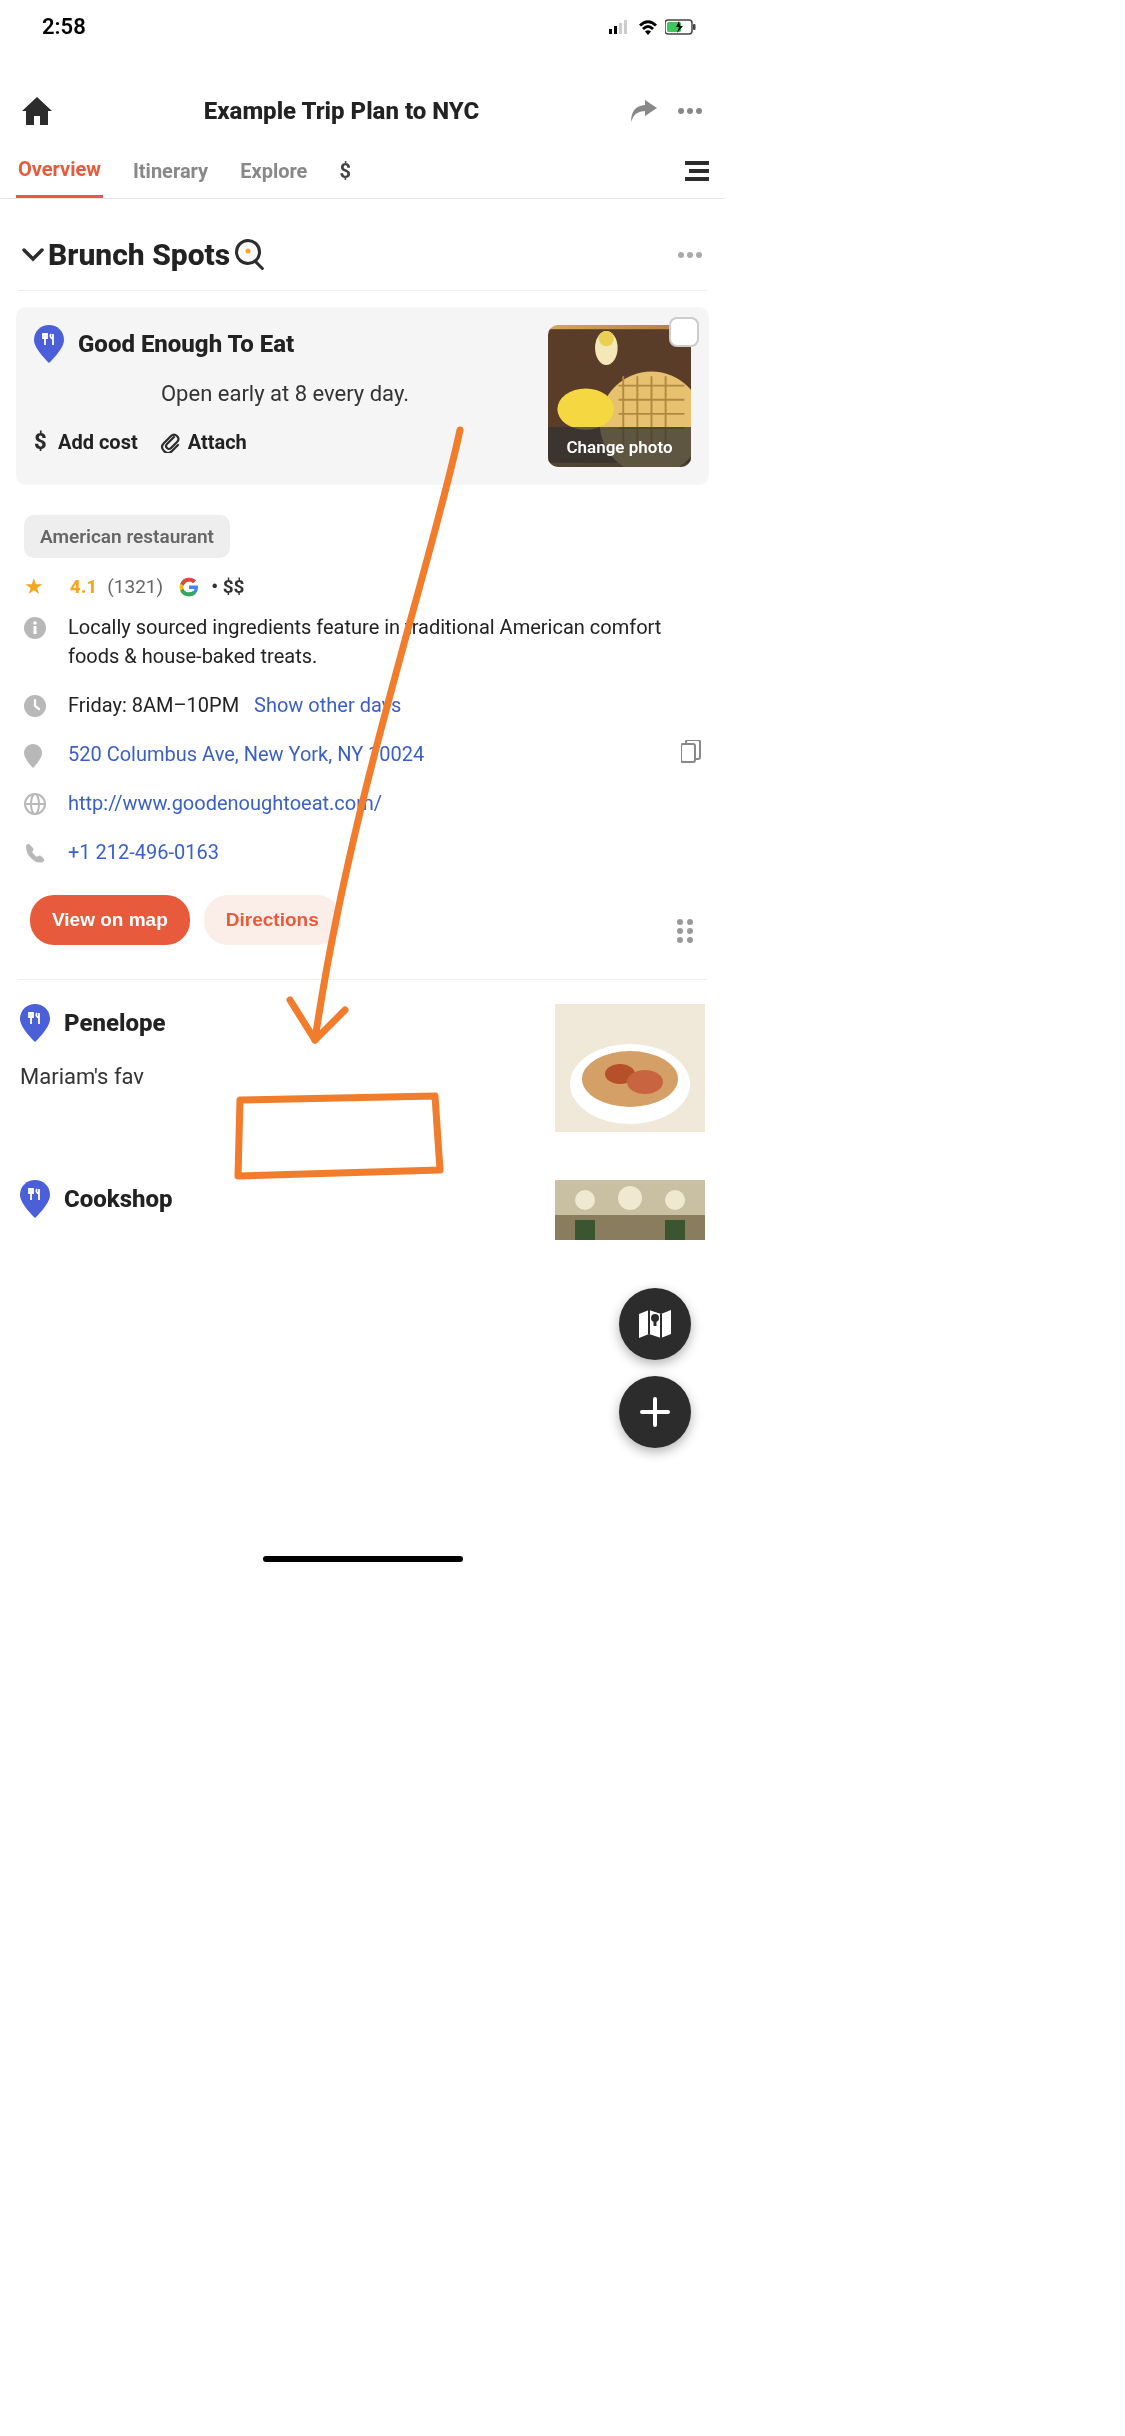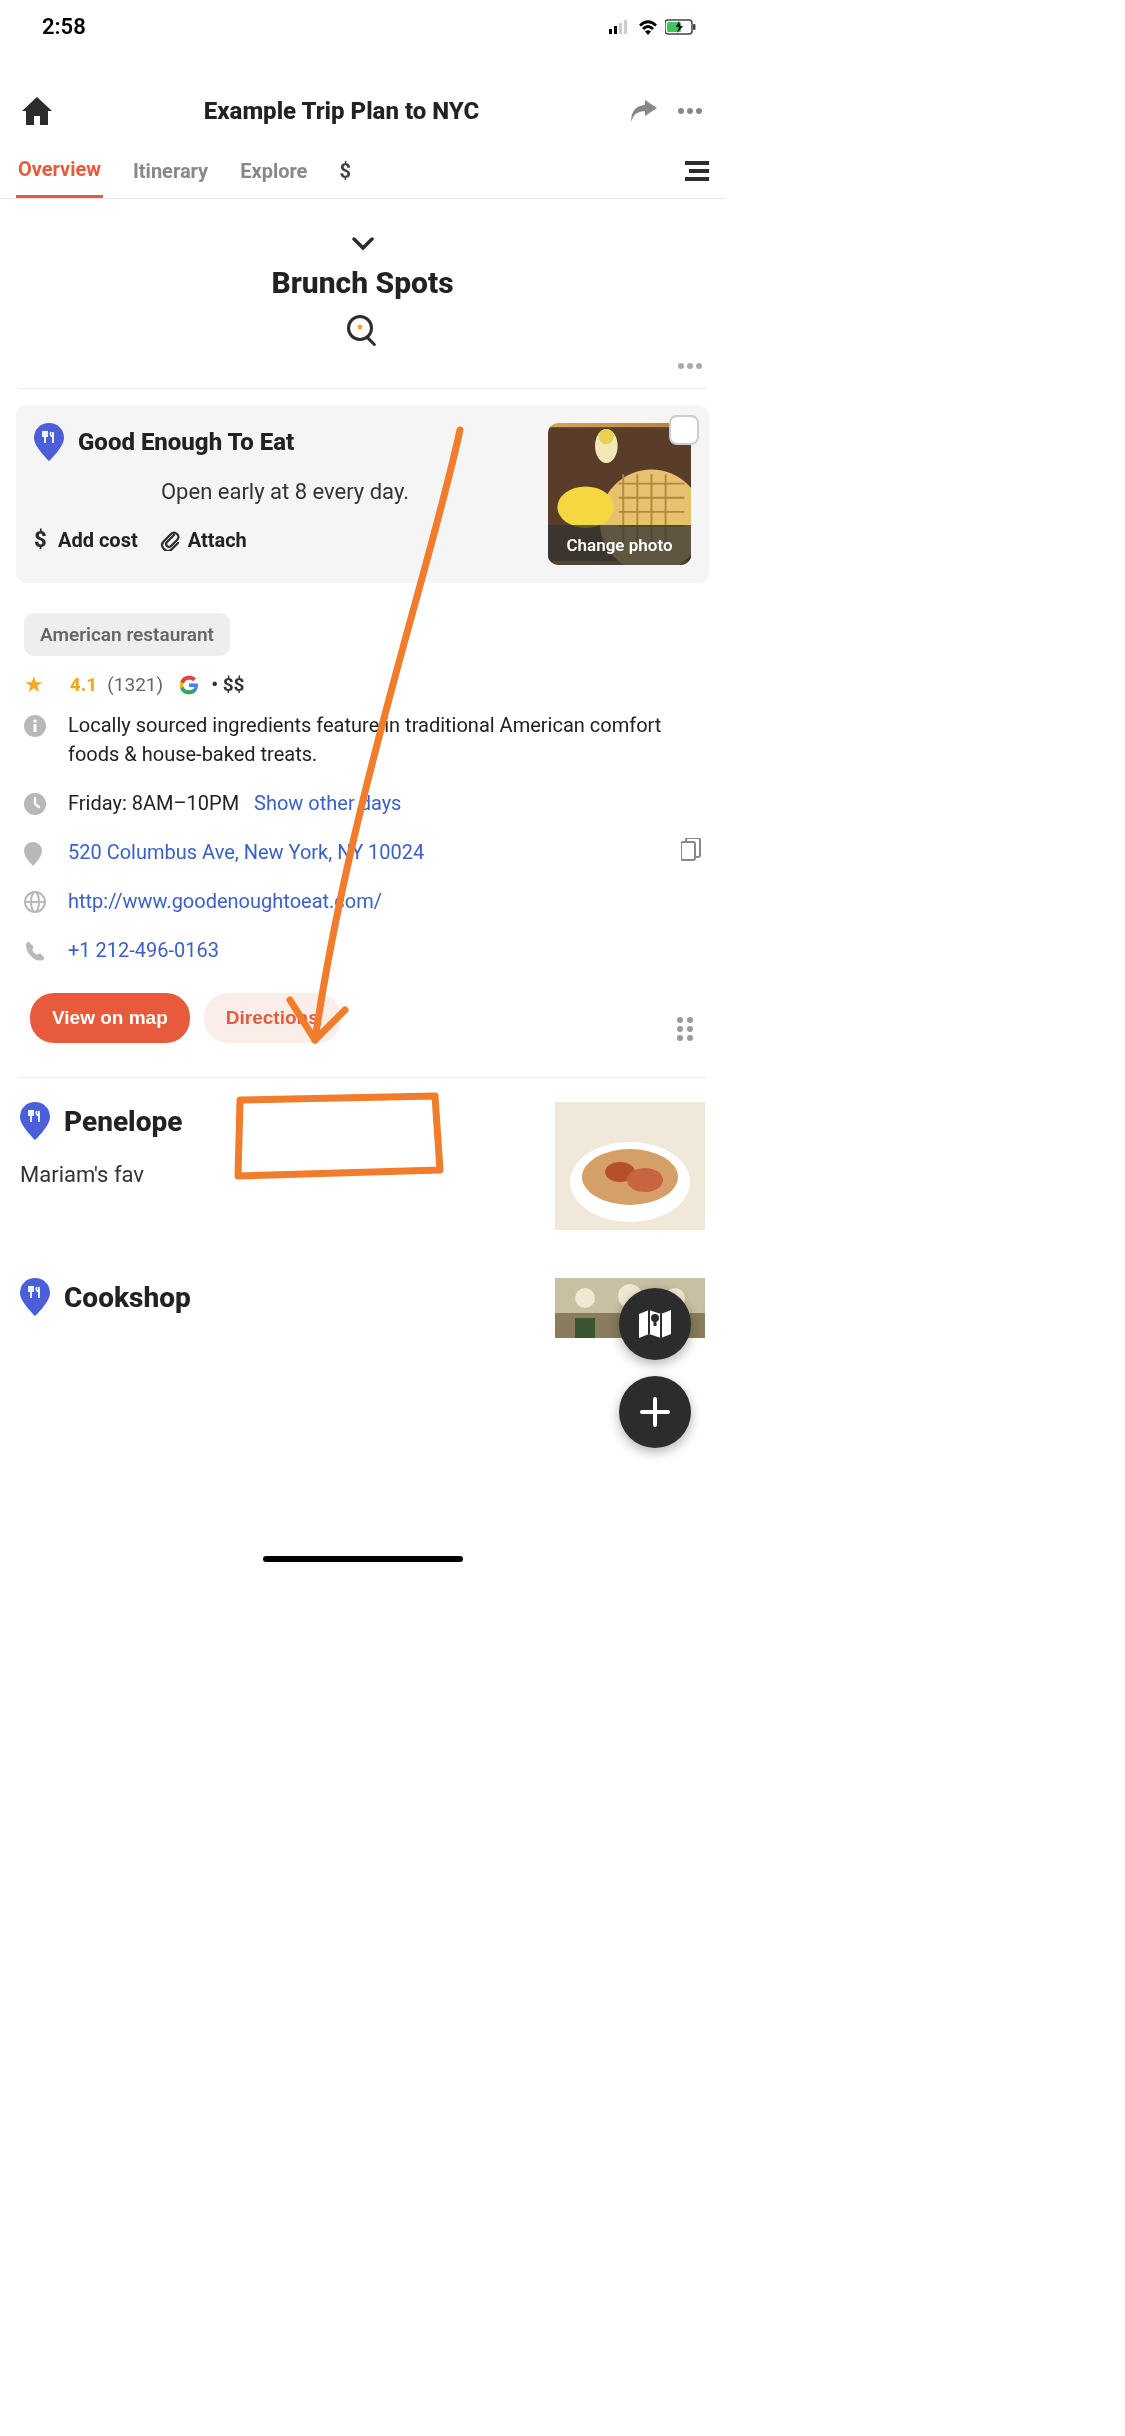--- a/index.html
+++ b/index.html
@@ -52,22 +52,21 @@
 .tab.active {
   color: #E85A3C;
   border-bottom: 3px solid #E85A3C;
 }
 .tab-dollar { font-size: 20px; font-weight: 700; color: #444; }
 .tab-ham { margin-left: auto; }
 .section-header {
   display: flex;
   align-items: center;
   padding: 38px 22px 18px 22px;
-  gap: 14px;
-  flex-direction: column;
+  gap: 4px;
 }
 .section-title {
   font-size: 30px;
   font-weight: 800;
   color: #222;
 }
 .chev { cursor: pointer; }
 .dots-right { margin-left: auto; color: #888; cursor: pointer; }
 .divider { height: 1px; background: #eee; margin: 0 18px; }
 .place-card {
@@ -169,21 +168,21 @@
 .place-simple {
   padding: 24px 20px 10px 20px;
 }
 .place-simple-row {
   display: flex;
   align-items: flex-start;
   gap: 12px;
 }
 .place-simple-left { flex: 1; }
 .place-simple-name-row { display: flex; align-items: center; gap: 14px; }
-.place-simple-name { font-size: 28px; font-weight: 800; color: #222; }
+.place-simple-name { font-size: 24px; font-weight: 800; color: #222; }
 .place-simple-note { font-size: 22px; color: #333; margin-top: 22px; }
 .thumb2 {
   width: 150px; height: 128px;
   border-radius: 10px;
   background: linear-gradient(135deg, #e8d4a8, #b5845a);
   flex-shrink: 0;
 }
 .thumb3 {
   width: 150px; height: 60px;
   border-radius: 10px 10px 0 0;

